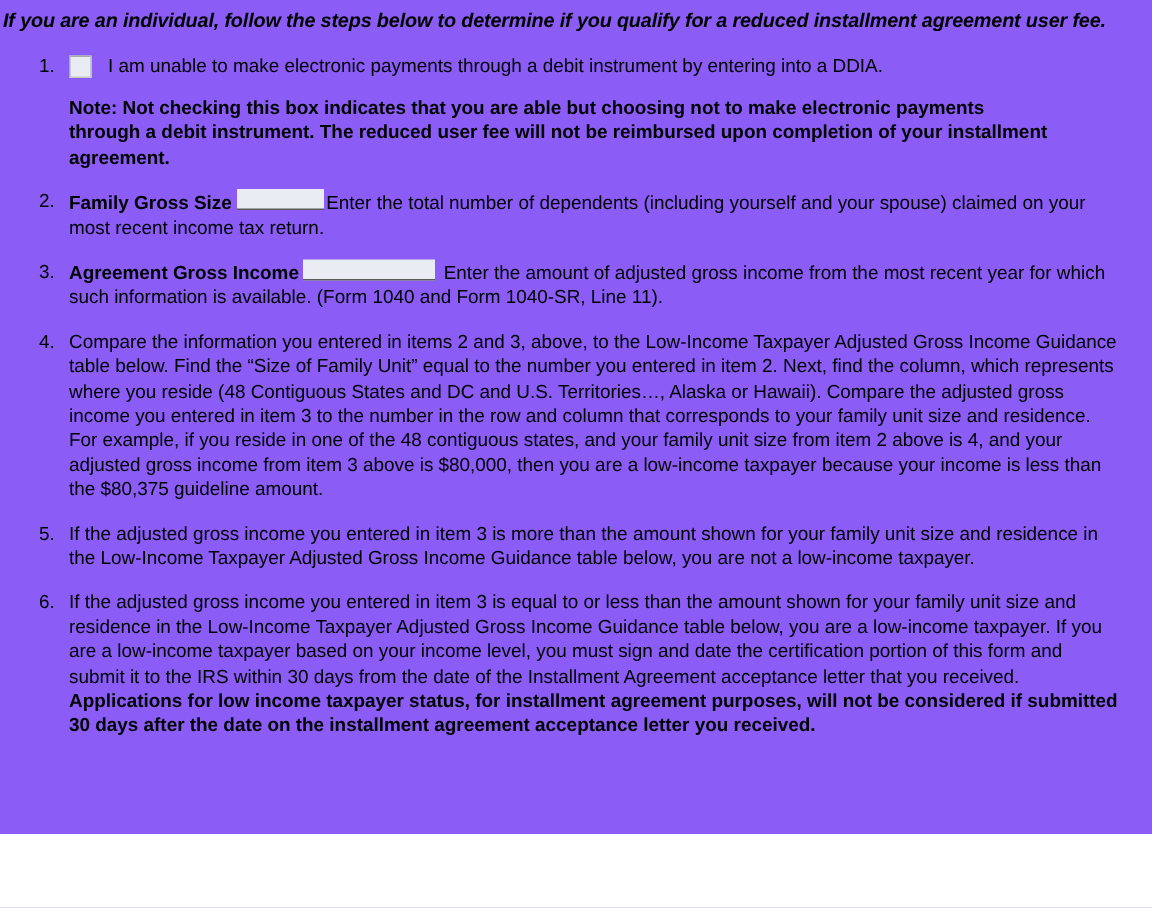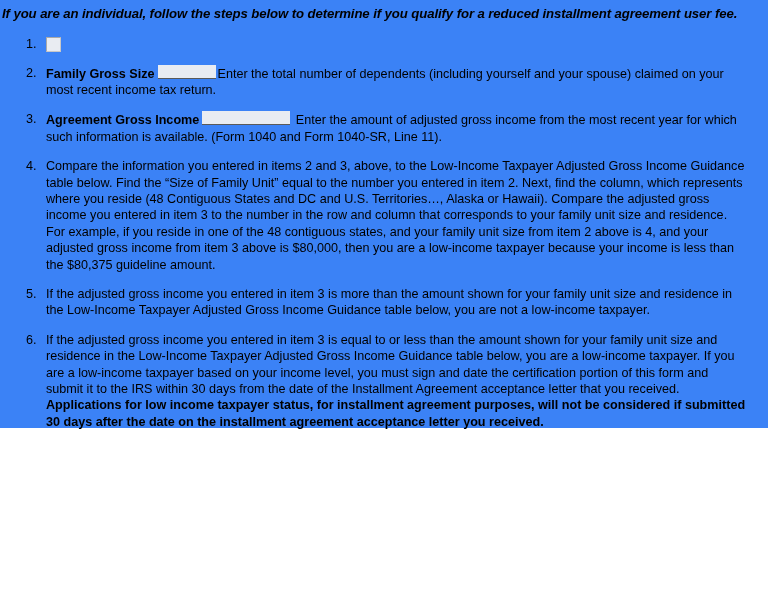--- a/index.html
+++ b/index.html
@@ -12,24 +12,24 @@
     width: 768px;
     height: 605px;
     overflow: hidden;
     font-family: "Liberation Sans", sans-serif;
     color: #000000;
     -webkit-font-smoothing: antialiased;
   }
   .page {
     position: relative;
     width: 768px;
-    height: 428px;
+    height: 556px;
     box-sizing: border-box;
     padding: 0;
-    background: #3b82f6;
+    background: #8b5cf6;
   }
   .heading {
     font-weight: bold;
     font-style: italic;
     font-size: 13.2px;
     line-height: 16.5px;
     margin: 0;
     padding: 6px 30px 0 2px;
     letter-spacing: -0.1px;
   }
@@ -114,22 +114,24 @@
 
   <p class="heading">If you are an individual, follow the steps below to determine if you qualify for a reduced installment agreement user fee.</p>
 
   <ol class="steps">
 
     <li class="item-1">
       <span class="num">1.</span>
 
       <div class="checkbox-row">
         <span class="checkbox"></span>
+        <span class="checkbox-label">I am unable to make electronic payments through a debit instrument by entering into a DDIA.</span>
       </div>
 
+      <div class="note">Note: Not checking this box indicates that you are able but choosing not to make electronic payments through a debit instrument. The reduced user fee will not be reimbursed upon completion of your installment agreement.</div>
     </li>
 
     <li class="item-2">
       <span class="num">2.</span>
       <b>Family Gross Size</b><span class="blank blank-small"></span><span class="body-text">Enter the total number of dependents (including yourself and your spouse) claimed on your most recent income tax return.</span>
     </li>
 
     <li class="item-3">
       <span class="num">3.</span>
       <b>Agreement Gross Income</b><span class="blank blank-large"></span> <span class="body-text">Enter the amount of adjusted gross income from the most recent year for which such information is available. (Form 1040 and Form 1040-SR, Line 11).</span>

